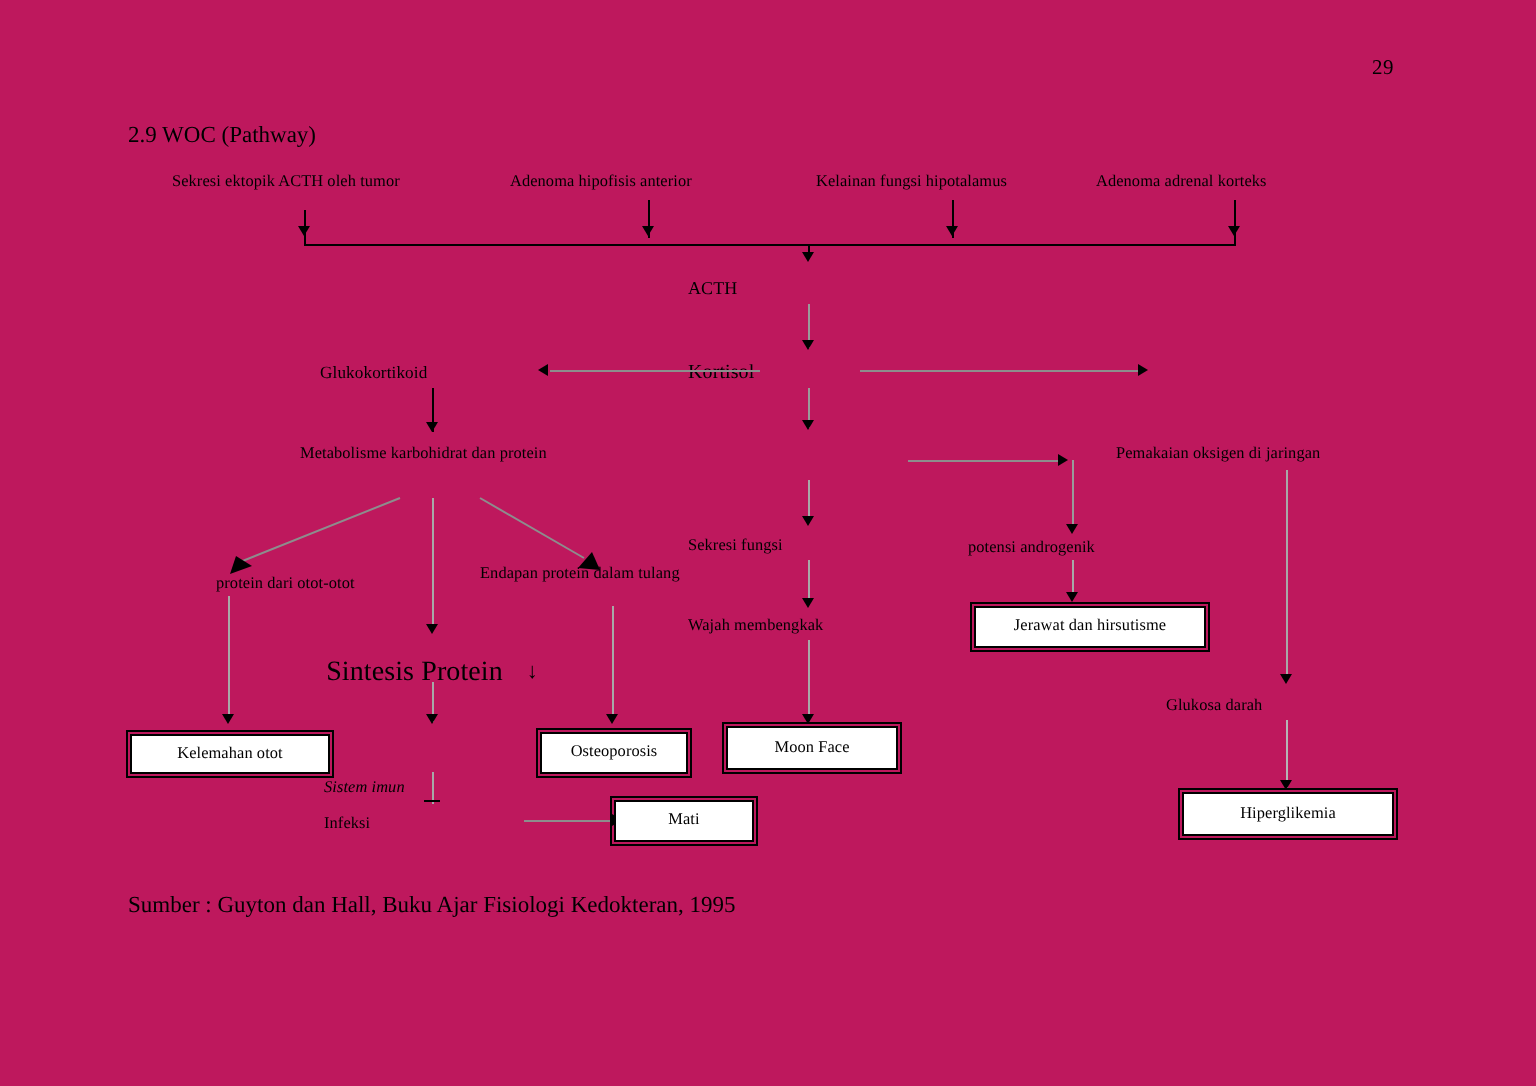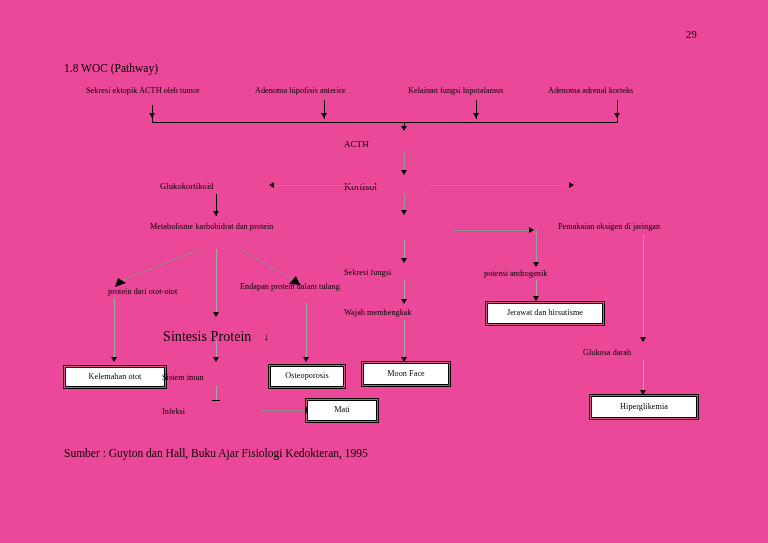--- a/index.html
+++ b/index.html
@@ -12,21 +12,21 @@
     height: 543px;
     position: relative;
     font-family: "Liberation Serif", "DejaVu Serif", serif;
     color: #000000;
     overflow: hidden;
   }
   #page {
     position: absolute;
     left: 0; top: 0;
     width: 768px; height: 543px;
-    background: #ec4899;
+    background: #be185d;
   }
   .abs { position: absolute; }
 
   .page-number {
     left: 686px; top: 29px;
     font-size: 10.5px;
     letter-spacing: .3px;
   }
   .doc-title {
     left: 64px; top: 62px;
@@ -99,21 +99,21 @@
     line-height: 1;
   }
 </style>
 </head>
 <body>
 
 <div id="page">
 
   <div class="abs page-number">29</div>
 
-  <div class="abs doc-title">1.8 WOC (Pathway)</div>
+  <div class="abs doc-title">2.9 WOC (Pathway)</div>
 
   <div class="abs node wrap" style="left:86px; top:85px; width:132px;">Sekresi ektopik ACTH oleh tumor</div>
 
   <div class="abs node" style="left:255px; top:85px; width:140px;">Adenoma hipofisis anterior</div>
 
   <div class="abs node" style="left:408px; top:85px; width:140px;">Kelainan fungsi hipotalamus</div>
 
   <div class="abs node" style="left:548px; top:85px; width:140px;">Adenoma adrenal korteks</div>
 
   <div class="abs vline" style="left:152px; top:105px; height:14px;"></div>
@@ -188,21 +188,21 @@
   <div class="abs arrow-down" style="left:110.6px; top:357px;"></div>
 
   <div class="abs vline" style="left:306px; top:303px; height:57px; background:#a8a8a8;"></div>
   <div class="abs arrow-down" style="left:302.6px; top:357px;"></div>
 
   <div class="abs vline" style="left:216px; top:341px; height:20px; background:#a8a8a8;"></div>
   <div class="abs arrow-down" style="left:212.6px; top:357px;"></div>
 
   <div class="abs boxnode" style="left:65px; top:367px; width:98px; height:18px;">Kelemahan otot</div>
 
-  <div class="abs node" style="left:162px; top:372px; width:108px;">Sistem imun</div>
+  <div class="abs node" style="left:162px; top:388px; width:108px;font-style:italic;">Sistem imun</div>
 
   <div class="abs boxnode" style="left:270px; top:366px; width:72px; height:19px;">Osteoporosis</div>
 
   <div class="abs vline" style="left:216px; top:386px; height:16px; background:#a8a8a8;"></div>
   <div class="abs hline" style="left:212px; top:400px; width:8px;"></div>
 
   <div class="abs node" style="left:162px; top:406px; width:108px;">Infeksi</div>
 
   <div class="abs hline" style="left:262px; top:410px; width:48px; background:#8d8d8d;"></div>
   <div class="abs arrow-right" style="left:306px; top:406.6px;"></div>

